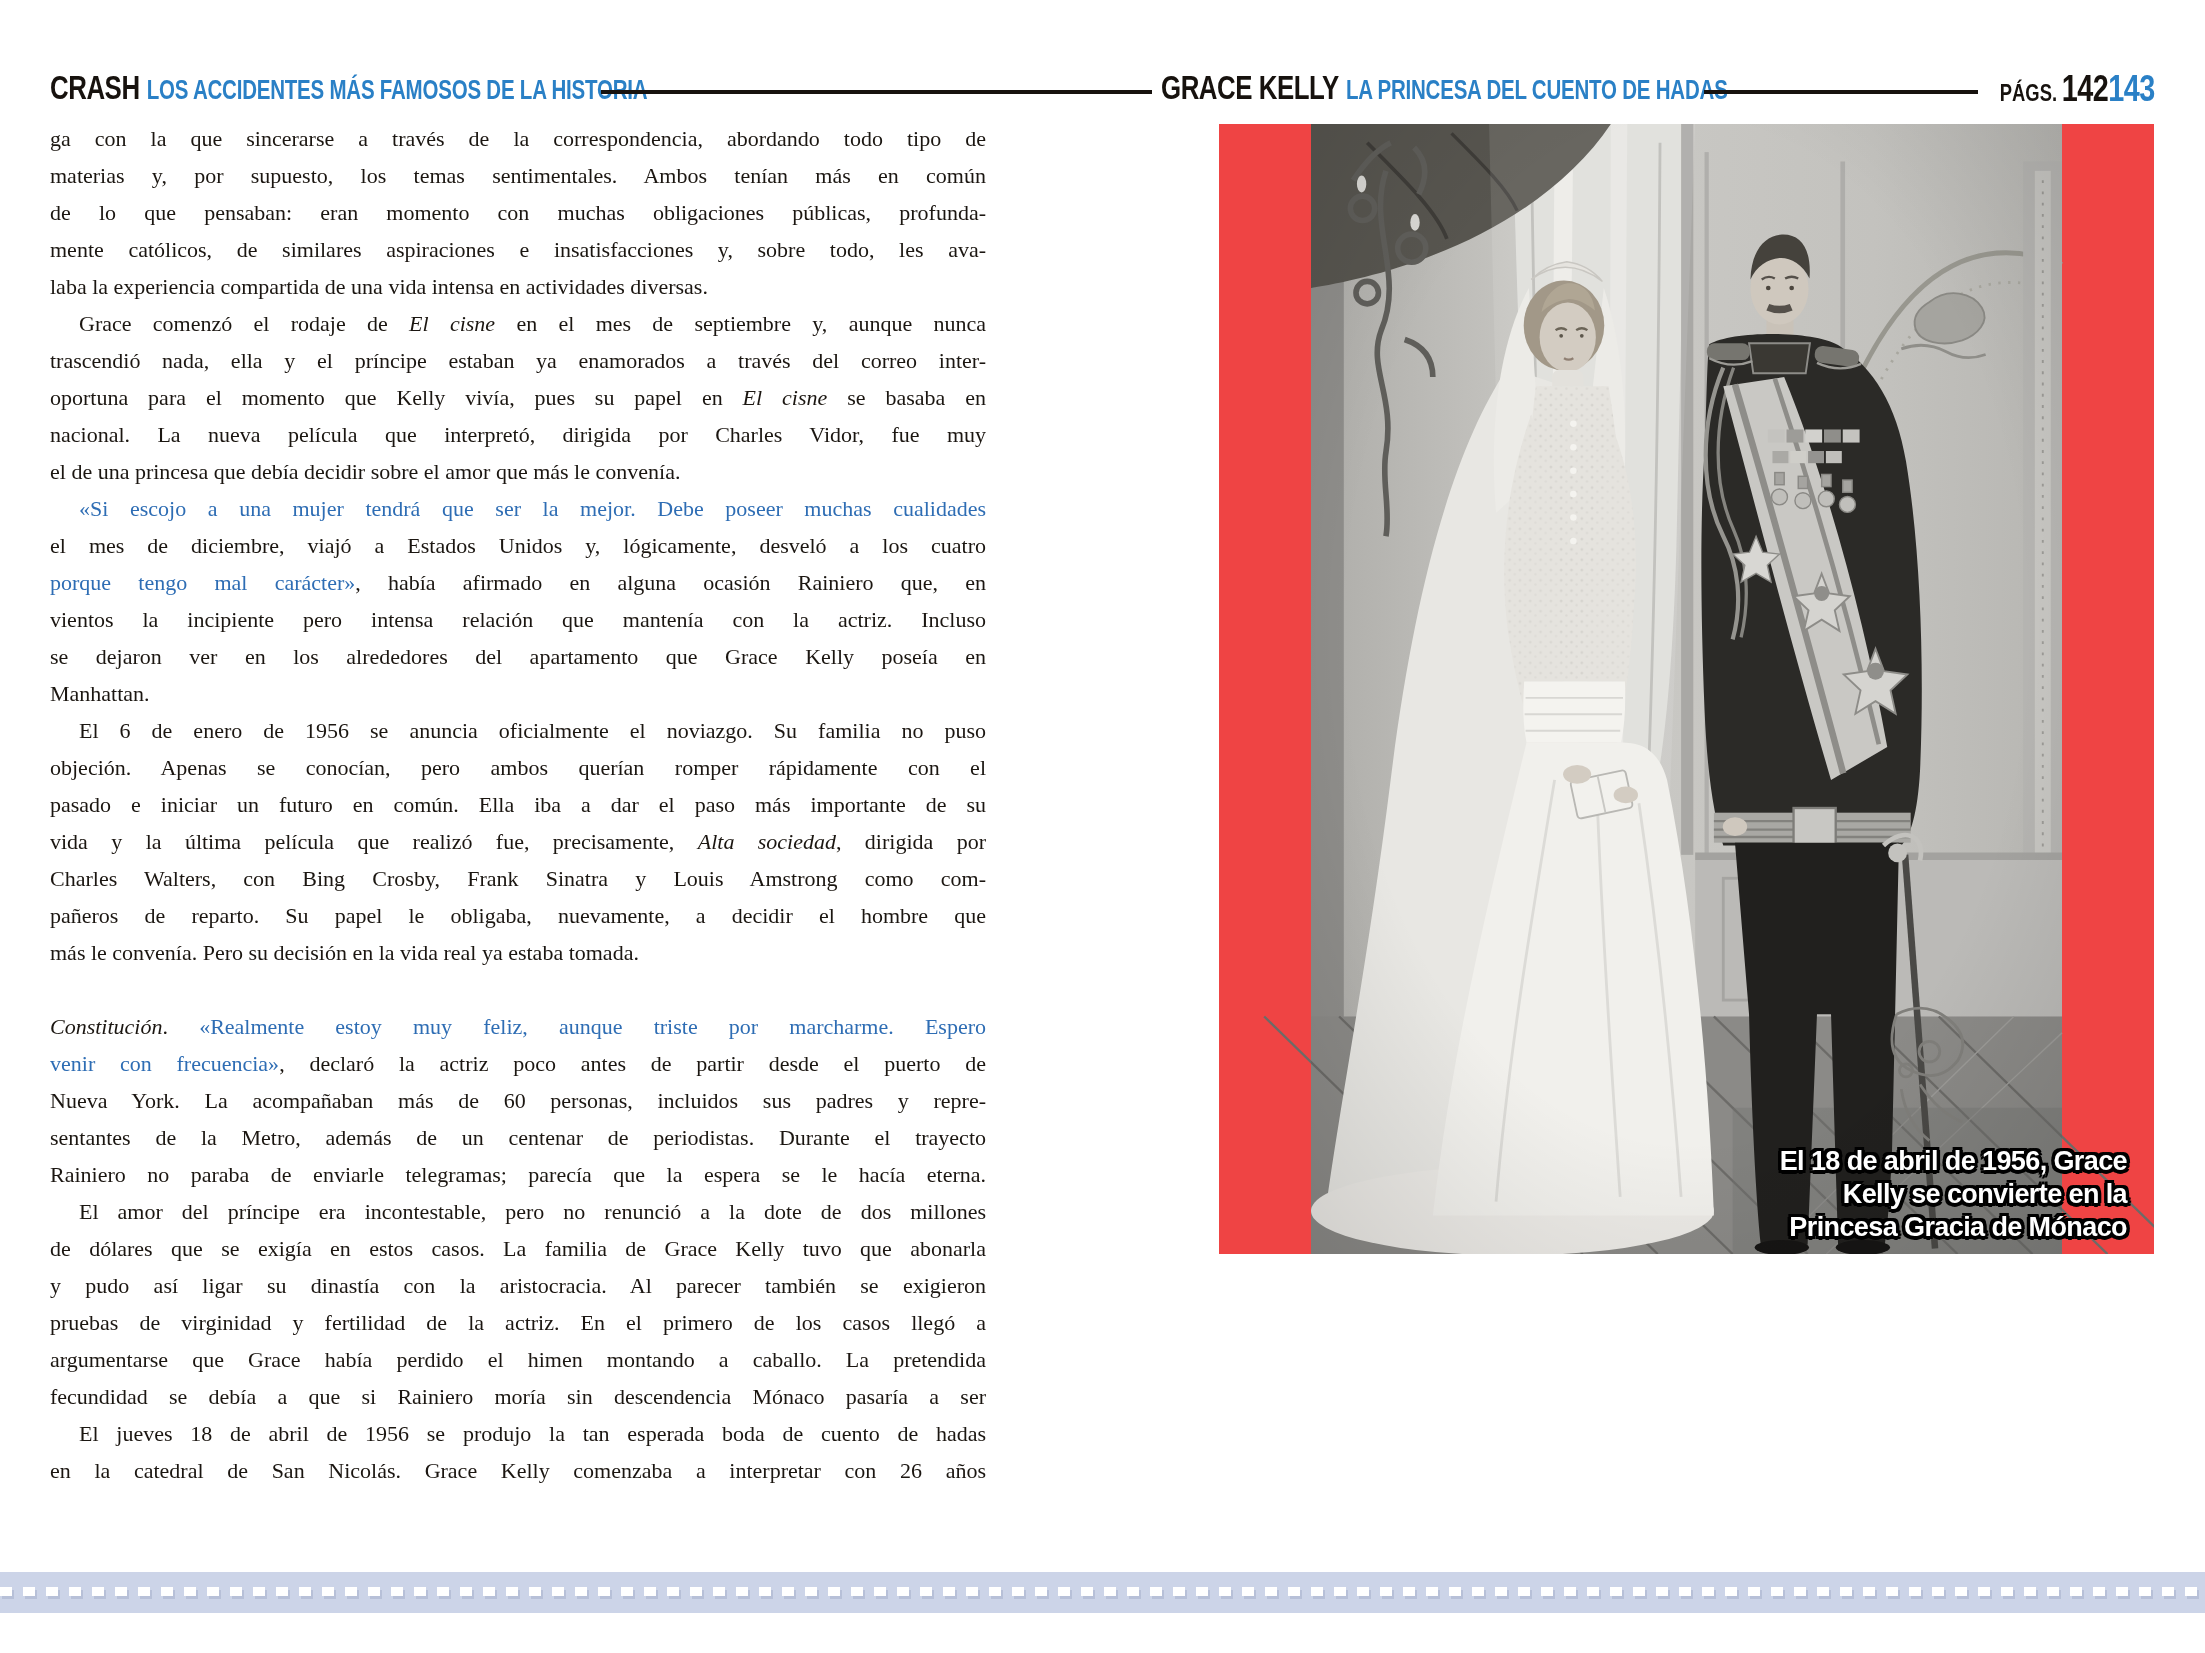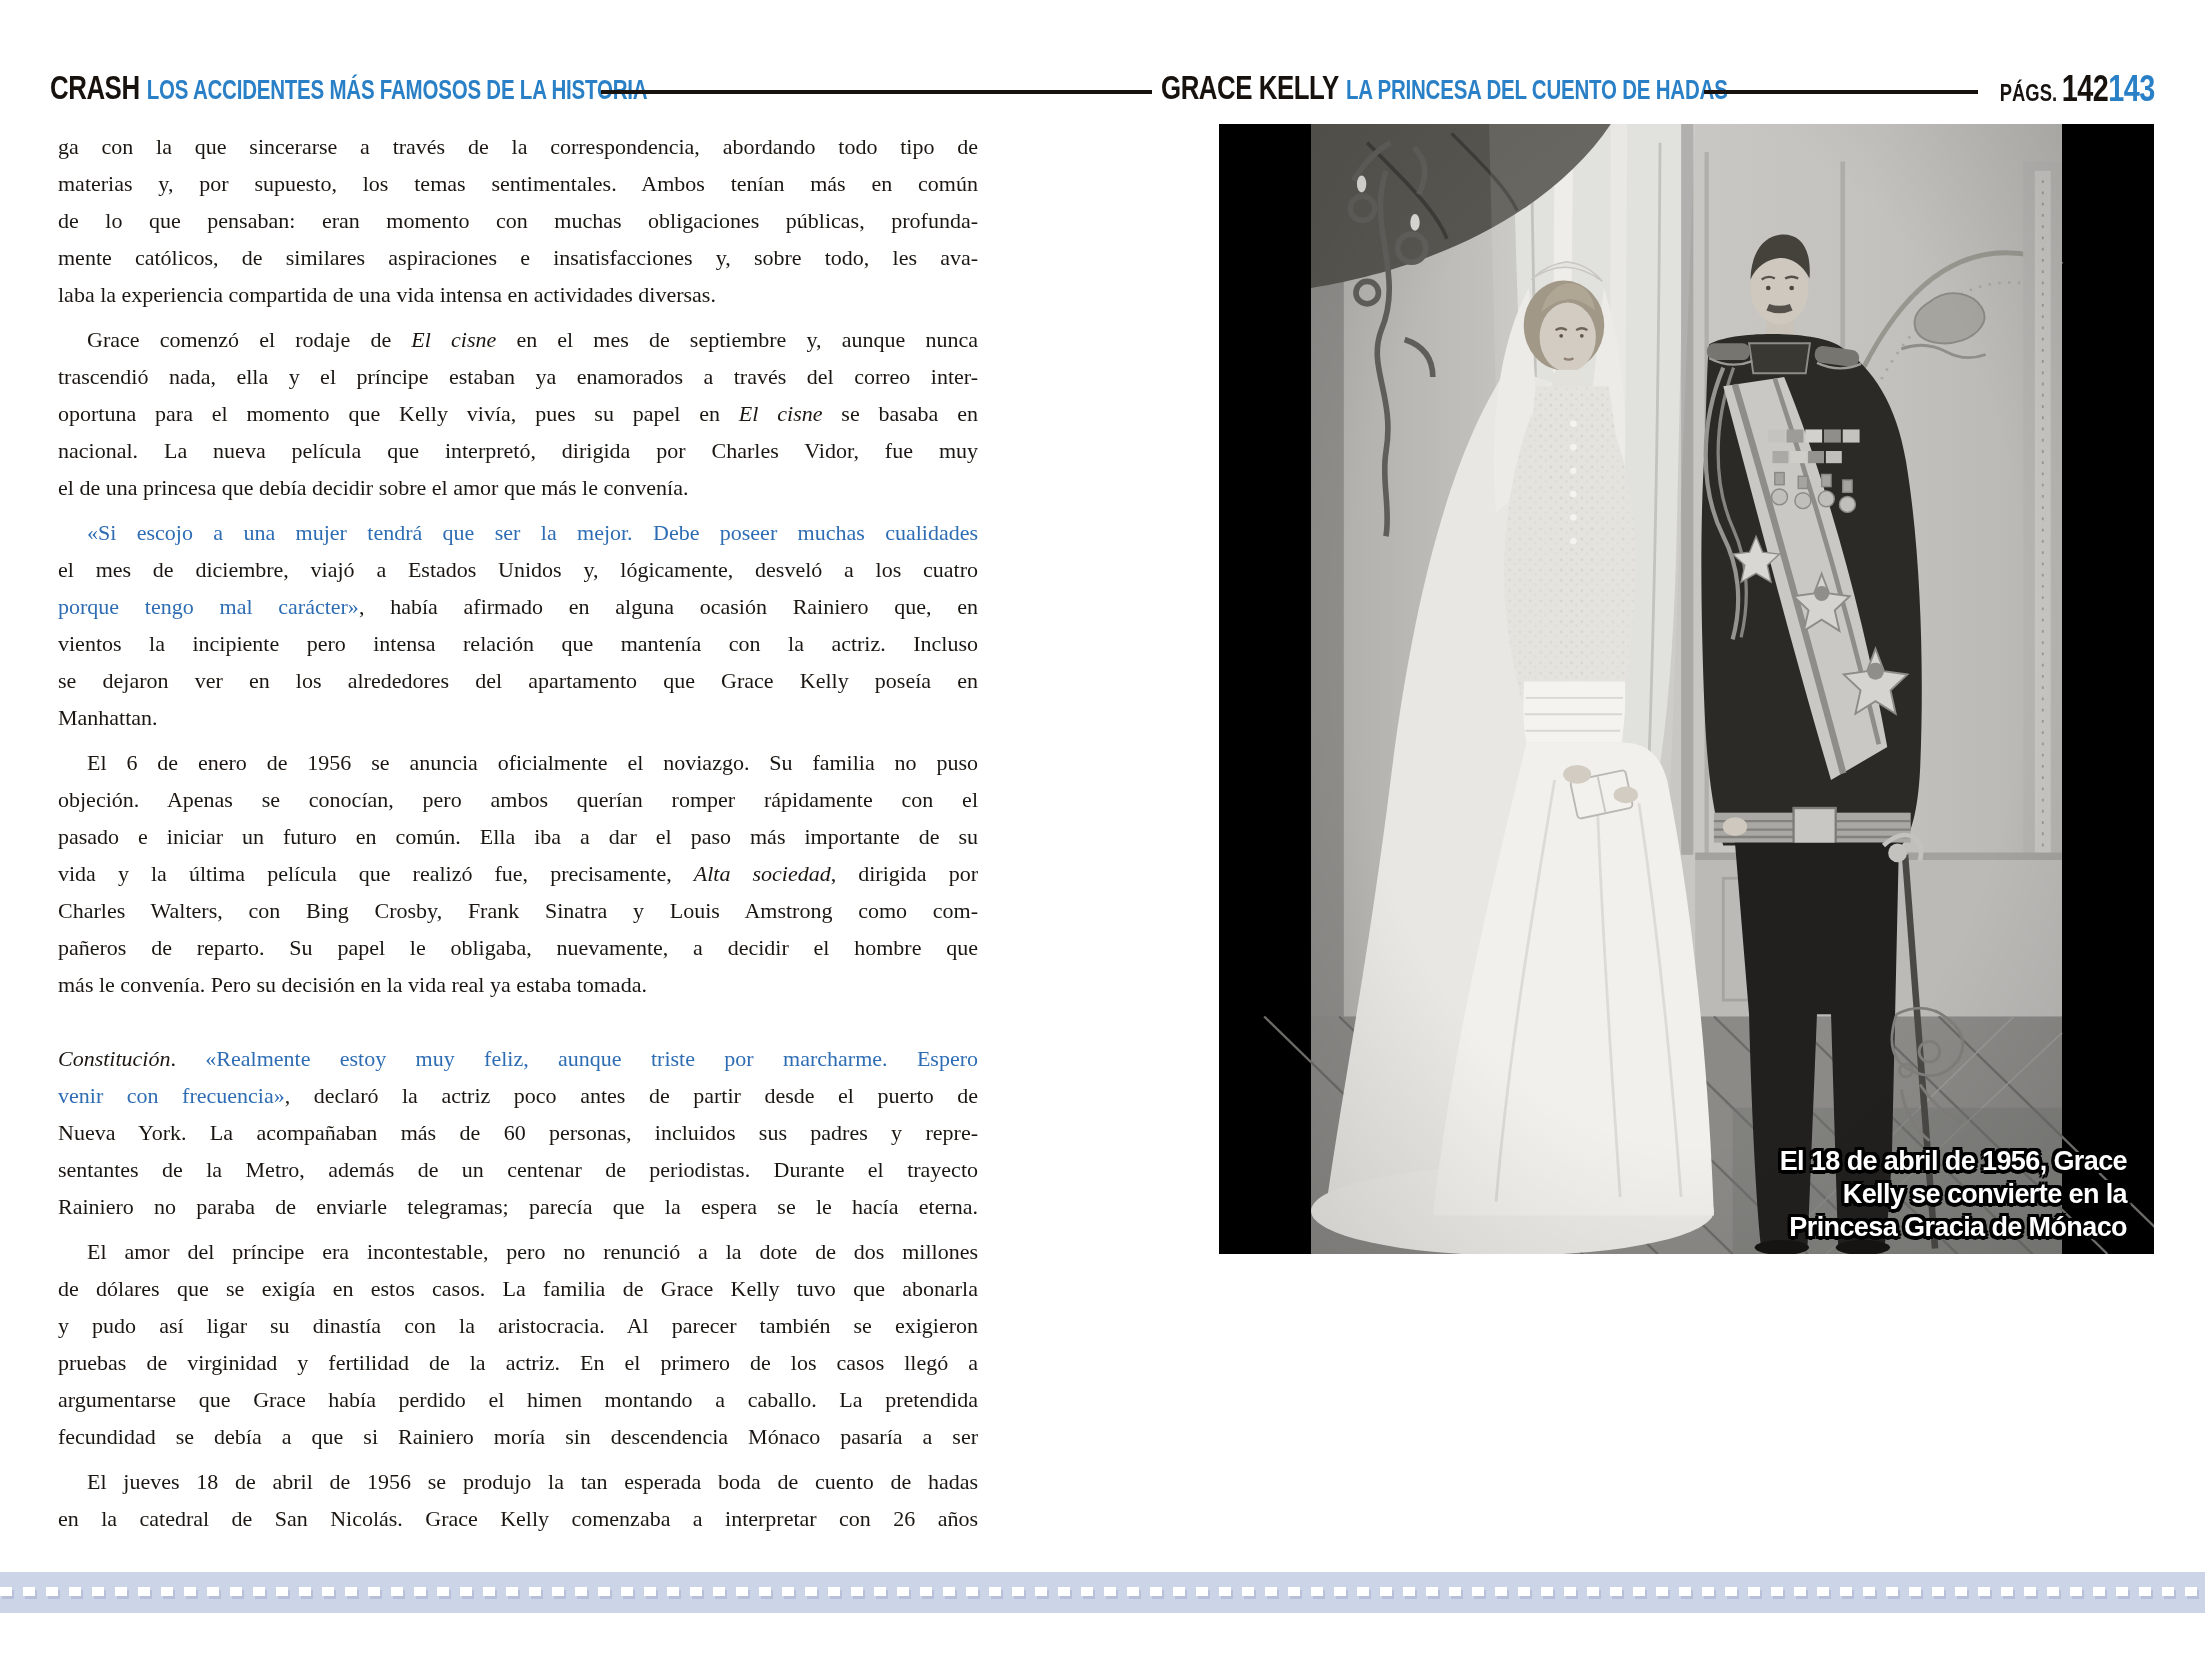--- a/index.html
+++ b/index.html
@@ -18,31 +18,31 @@
   .hdr-num{font:800 36px "Liberation Sans",sans-serif;letter-spacing:-0.6px;}
   .hdr-num.black{color:#17120e;}
   .hdr-num.blue{color:var(--header_blue,#2a80c6);}
   .hdr-rule{position:absolute;height:3.5px;background:#17120e;top:90px;}
   .rule-1{left:601px;width:551px;}
   .rule-2{left:1704px;width:274px;}
 
   
   .article{position:absolute;left:50px;top:120px;width:936px;
            font-size:22px;line-height:37px;}
-  .para{margin:8px;}
+  .para{margin:0;}
   .para.gap{margin-top:37px;}
   .line{text-align:justify;text-align-last:justify;}
   .line.last{text-align-last:auto;}
   .line.indent{text-indent:29px;}
   .s-i{font-style:italic;}
   .s-b{color:var(--quote_blue,#2e6db4);}
 
   
   .photo{position:absolute;left:1219px;top:124px;width:935px;height:1130px;
-         background:#000000;overflow:hidden;}
+         background:#ef4444;overflow:hidden;}
   .photo svg{display:block;width:100%;height:100%;}
   .caption{position:absolute;right:27px;bottom:10.5px;text-align:right;
            font:700 27px/33px "Liberation Sans",sans-serif;letter-spacing:-0.6px;color:#ffffff;
            text-shadow:-2.9px -2.9px 0 #000,2.9px -2.9px 0 #000,-2.9px 2.9px 0 #000,2.9px 2.9px 0 #000,
                        0 -3.5px 0 #000,0 3.5px 0 #000,-3.5px 0 0 #000,3.5px 0 0 #000;}
 
   
   .band{position:absolute;left:0;top:1572px;width:2205px;height:41px;background:var(--band_blue,#ccd4e8);}
   .band .dash-shadow{position:absolute;left:2.3px;right:-2.3px;top:18px;height:8.8px;
       background:repeating-linear-gradient(to right,#b7c0d8 0 12.3px,rgba(0,0,0,0) 12.3px 23px);}

